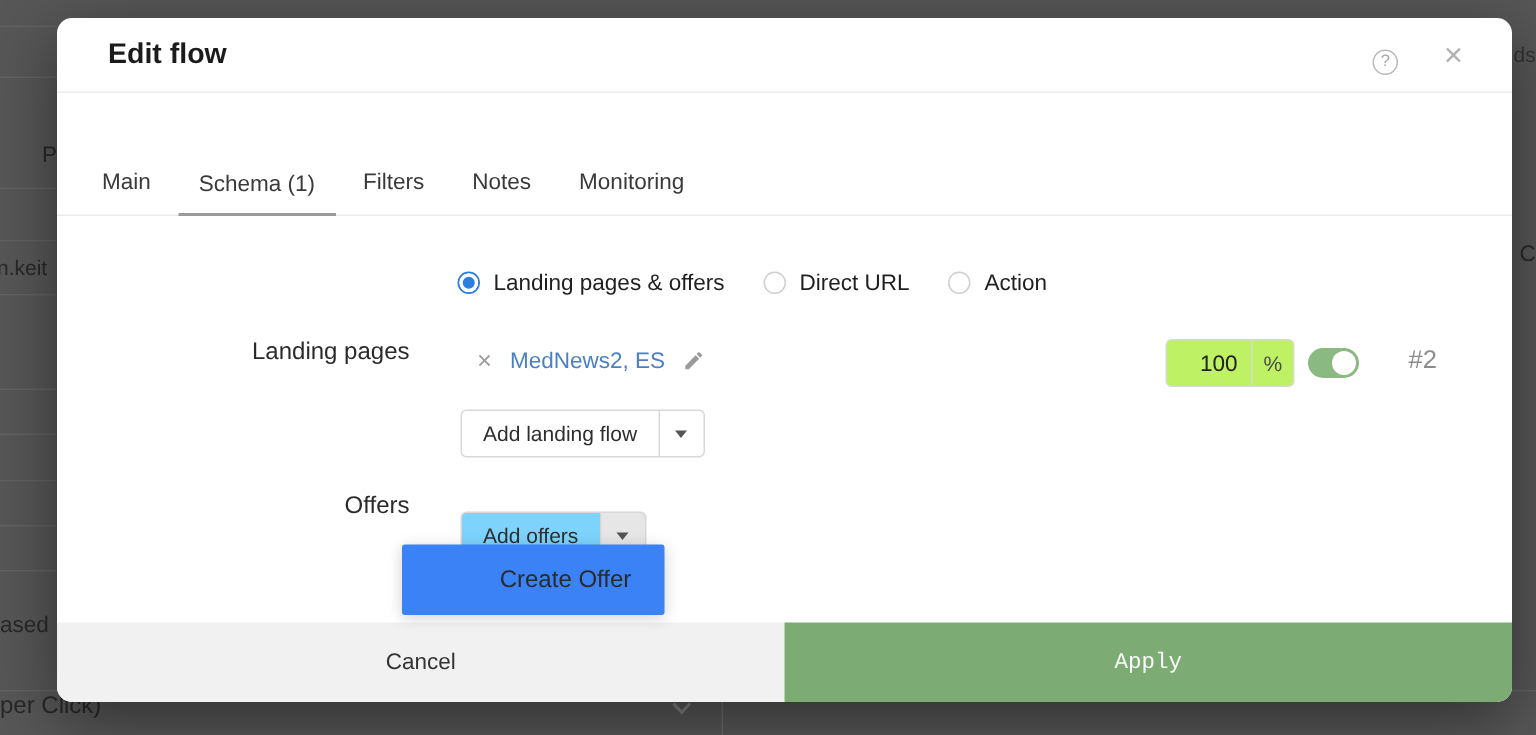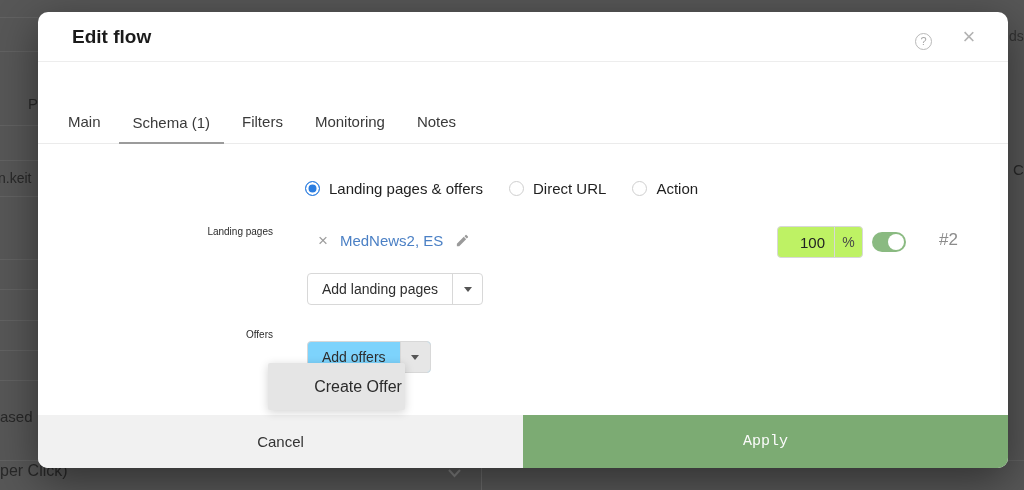--- a/index.html
+++ b/index.html
@@ -38,21 +38,21 @@
   .radios-row { position:absolute; left:267px; top:36px; display:flex;
     align-items:flex-end; gap:26px; }
   .radio-opt { display:flex; align-items:center; gap:9px; cursor:pointer; }
   .radio-dot { width:15px; height:15px; border-radius:50%; border:1.5px solid #cfcfcf;
     background:#fff; flex:0 0 auto; }
   .radio-dot.selected { border-color:#2b7de0; background:#2b7de0;
     box-shadow:inset 0 0 0 2.5px #fff; }
   .radio-label { font-size:15px; color:#1f1f1f; }
 
   .row-label { position:absolute; left:0; width:235px; text-align:right;
-    font-size:10px; color:#2b2b2b; }
+    font-size:16px; color:#2b2b2b; }
   .lp-label { top:82px; }
   .offers-label { top:185px; }
 
   .chip-row { position:absolute; left:280px; top:88px; display:flex;
     align-items:center; gap:12px; }
   .chip-remove { color:#9d9d9d; font-size:17px; line-height:17px; cursor:pointer; }
   .chip-link { font-size:15px; color:#4b80c5; cursor:pointer; }
   .chip-edit { cursor:pointer; display:flex; align-items:center; }
 
   .weight-group { position:absolute; left:739px; top:82px; width:86px; height:32px;
@@ -76,22 +76,22 @@
   .split-main { display:flex; align-items:center; padding:0 14px; font-size:14px;
     color:#2e2e2e; white-space:nowrap; }
   .split-caret { width:30px; border-left:1px solid #d8d8d8; display:flex;
     align-items:center; justify-content:center; }
   .caret-shape { width:0; height:0; border-left:4px solid transparent;
     border-right:4px solid transparent; border-top:5px solid #555; }
   .add-lp-btn { left:269px; top:129px; }
   .add-offers-btn { left:269px; top:197px; background:#7dd3fc;justify-content:flex-end; }
   .add-offers-btn .split-caret { background:#e6e6e6; }
 
-  .dropdown-menu { position:absolute; left:230px; top:351px; width:137px;
-    background:#e5e5e5; border-radius:2px; box-shadow:0 2px 10px rgba(0,0,0,0.18);
+  .dropdown-menu { position:absolute; left:230px; top:351px; width:175px;
+    background:#3b82f6; border-radius:2px; box-shadow:0 2px 10px rgba(0,0,0,0.18);
     z-index:5;padding-left:43px; }
   .dropdown-item { height:47px; line-height:47px; text-align:center;
     font-size:16px; color:#2b2b2b; cursor:pointer; }
 
   .modal-footer { position:absolute; left:0; top:403px; width:100%; height:53px;
     display:flex; z-index:2; }
   .btn-cancel { width:485px; height:53px; background:#f1f1f1; border:none;
     font-size:15px; color:#333; cursor:pointer; border-bottom-left-radius:10px;
     font-family:"Liberation Sans", sans-serif; }
   .btn-apply { width:485px; height:53px; background:#7cab73; border:none;
@@ -136,22 +136,22 @@
     <div class="modal-header">
       <div class="modal-title">Edit flow</div>
       <div class="help-icon">?</div>
       <div class="close-icon">×</div>
     </div>
 
     <div class="tabs-bar">
       <div class="tab">Main</div>
       <div class="tab active">Schema (1)</div>
       <div class="tab">Filters</div>
+      <div class="tab">Notes</div>
       <div class="tab">Monitoring</div>
-      <div class="tab">Notes</div>
     </div>
 
     <div class="content">
 
       <div class="radios-row">
         <div class="radio-opt">
           <span class="radio-dot selected"></span>
           <span class="radio-label">Landing pages &amp; offers</span>
         </div>
         <div class="radio-opt">
@@ -181,21 +181,21 @@
         <div class="weight-unit">%</div>
       </div>
 
       <div class="toggle">
         <div class="toggle-knob"></div>
       </div>
 
       <div class="flow-index">#2</div>
 
       <div class="split-btn add-lp-btn">
-        <div class="split-main">Add landing pages</div>
+        <div class="split-main">Add landing flow</div>
         <div class="split-caret">
           <span class="caret-shape"></span>
         </div>
       </div>
 
       <div class="row-label offers-label">Offers</div>
 
       <div class="split-btn add-offers-btn">
         <div class="split-main">Add offers</div>
         <div class="split-caret">

